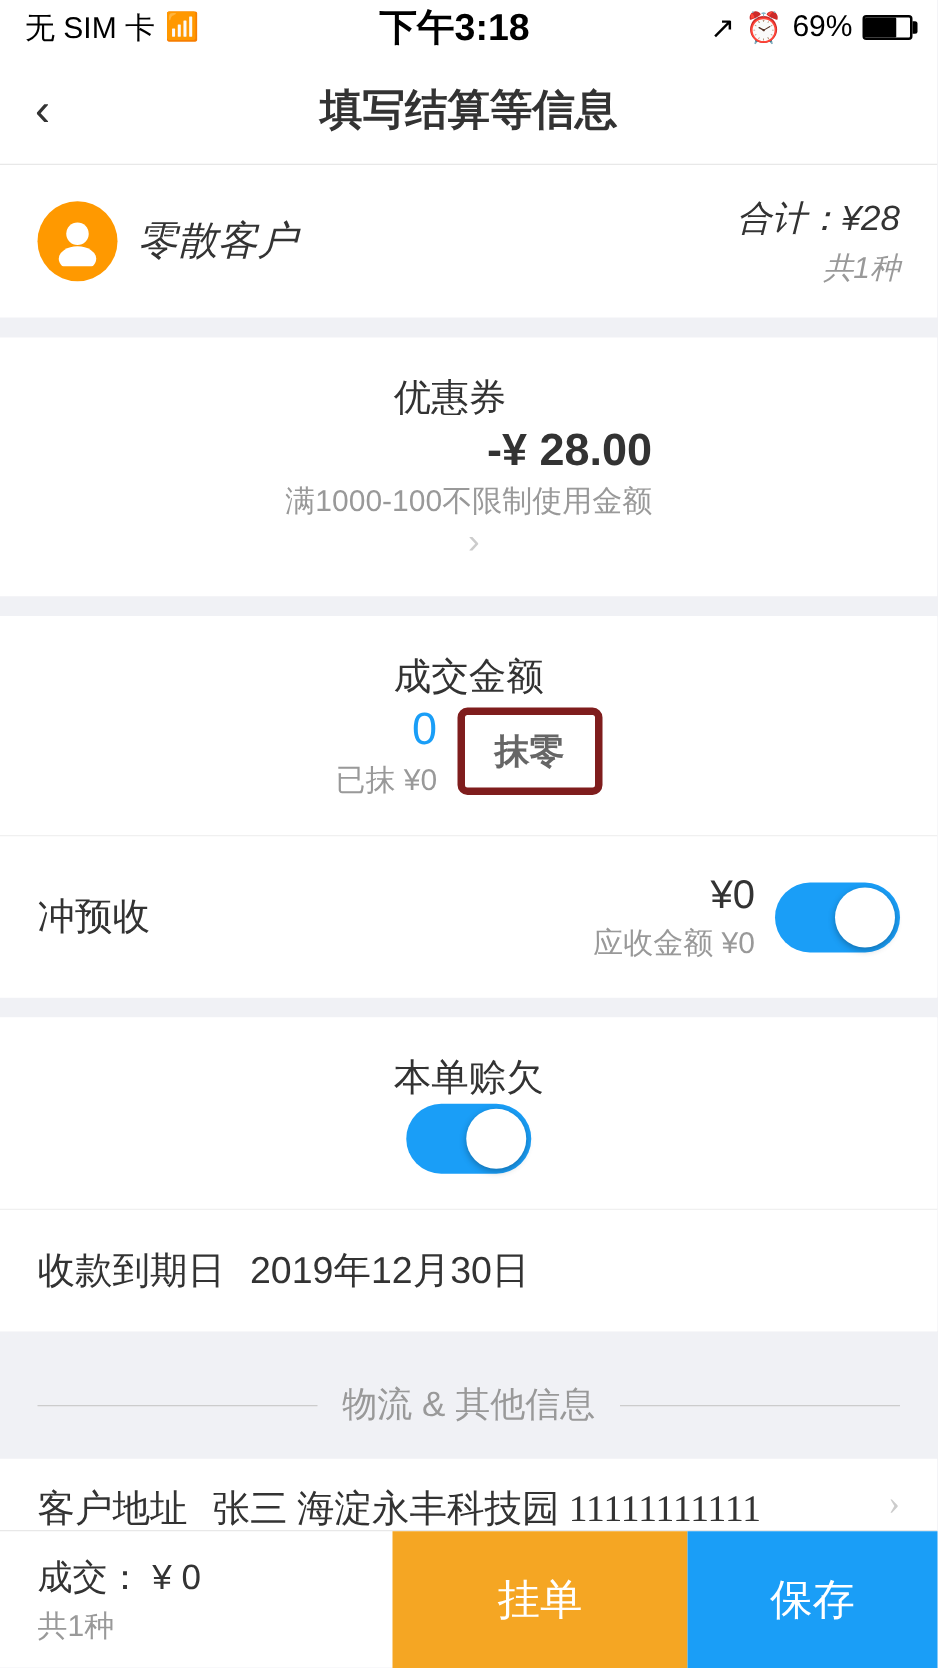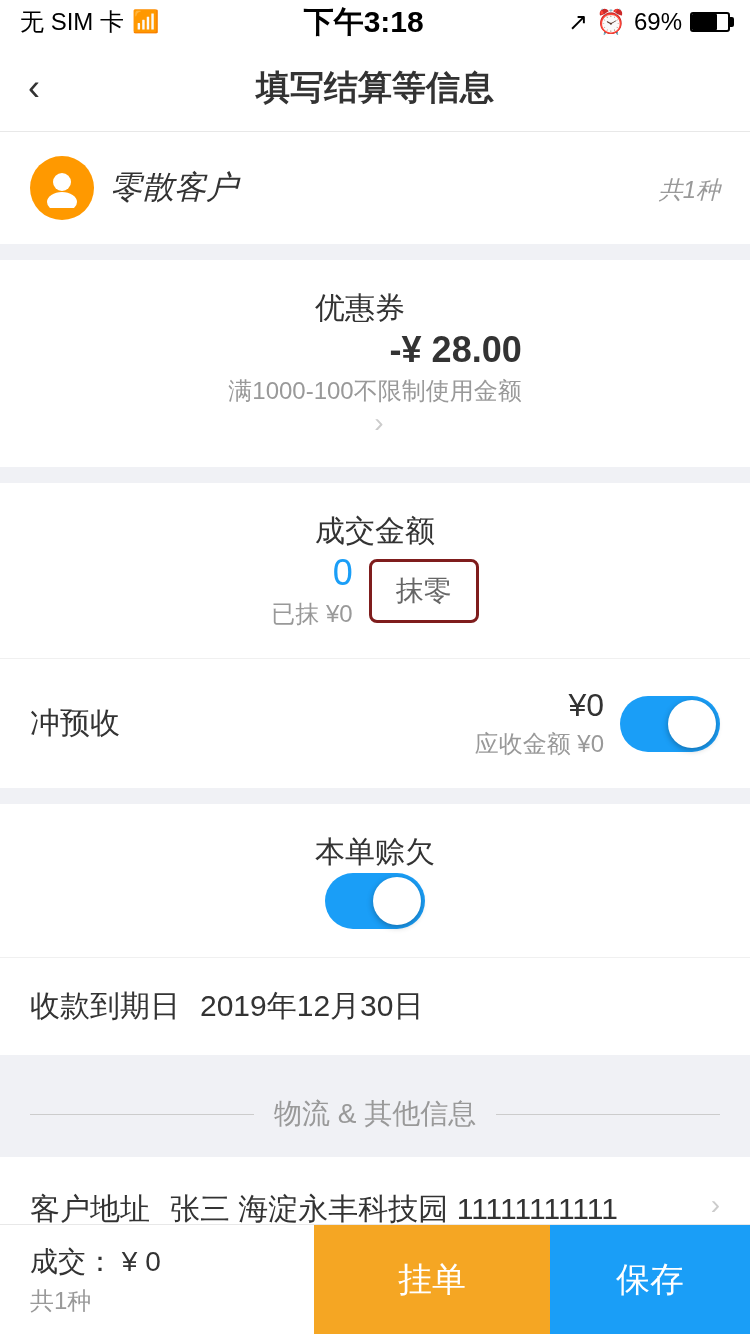--- a/index.html
+++ b/index.html
@@ -157,27 +157,28 @@
       text-align: right;
     }
     .chevron {
       font-size: 28px;
       color: #ccc;
       margin-left: 8px;
     }
 
     
     .round-btn {
-      border: 3px solid #7f1d1d;
+      border: 6px solid #7f1d1d;
       background: #fff;
       border-radius: 8px;
       padding: 10px 24px;
       font-size: 28px;
       color: #666;
       cursor: pointer;
+      font-weight: bold;
     }
 
     
     .already-sub {
       font-size: 24px;
       color: #999;
       margin-top: 4px;
     }
     .transaction-right-wrap {
       text-align: right;
@@ -247,23 +248,24 @@
     }
     .logistics-text {
       font-size: 28px;
       color: #999;
     }
 
     
     .address-row {
       display: flex;
       align-items: flex-start;
-      padding: 32px 30px;
-      background: #fff;
-      cursor: pointer;
+      padding: 20px 30px;
+      background: #fff;
+      cursor: pointer;
+      font-family: Liberation Serif, serif;
     }
     .address-label {
       font-size: 30px;
       color: #333;
       min-width: 120px;
       margin-right: 20px;
     }
     .address-value {
       font-size: 30px;
       color: #333;
@@ -352,20 +354,21 @@
       <div class="customer-left">
         <div class="customer-avatar">
           <svg viewBox="0 0 40 40" fill="white">
             <circle cx="20" cy="14" r="9"></circle>
             <ellipse cx="20" cy="34" rx="15" ry="10"></ellipse>
           </svg>
         </div>
         <span class="customer-name">零散客户</span>
       </div>
       <div class="customer-right">
+        <div class="customer-total">合计：¥28</div>
         <div class="customer-count">共1种</div>
       </div>
     </div>
   </div>
 
   <div class="card">
     <div class="form-row">
       <span class="form-label">优惠券</span>
       <div class="form-discount-right">
         <div class="form-discount-amount">-¥ 28.00</div>

